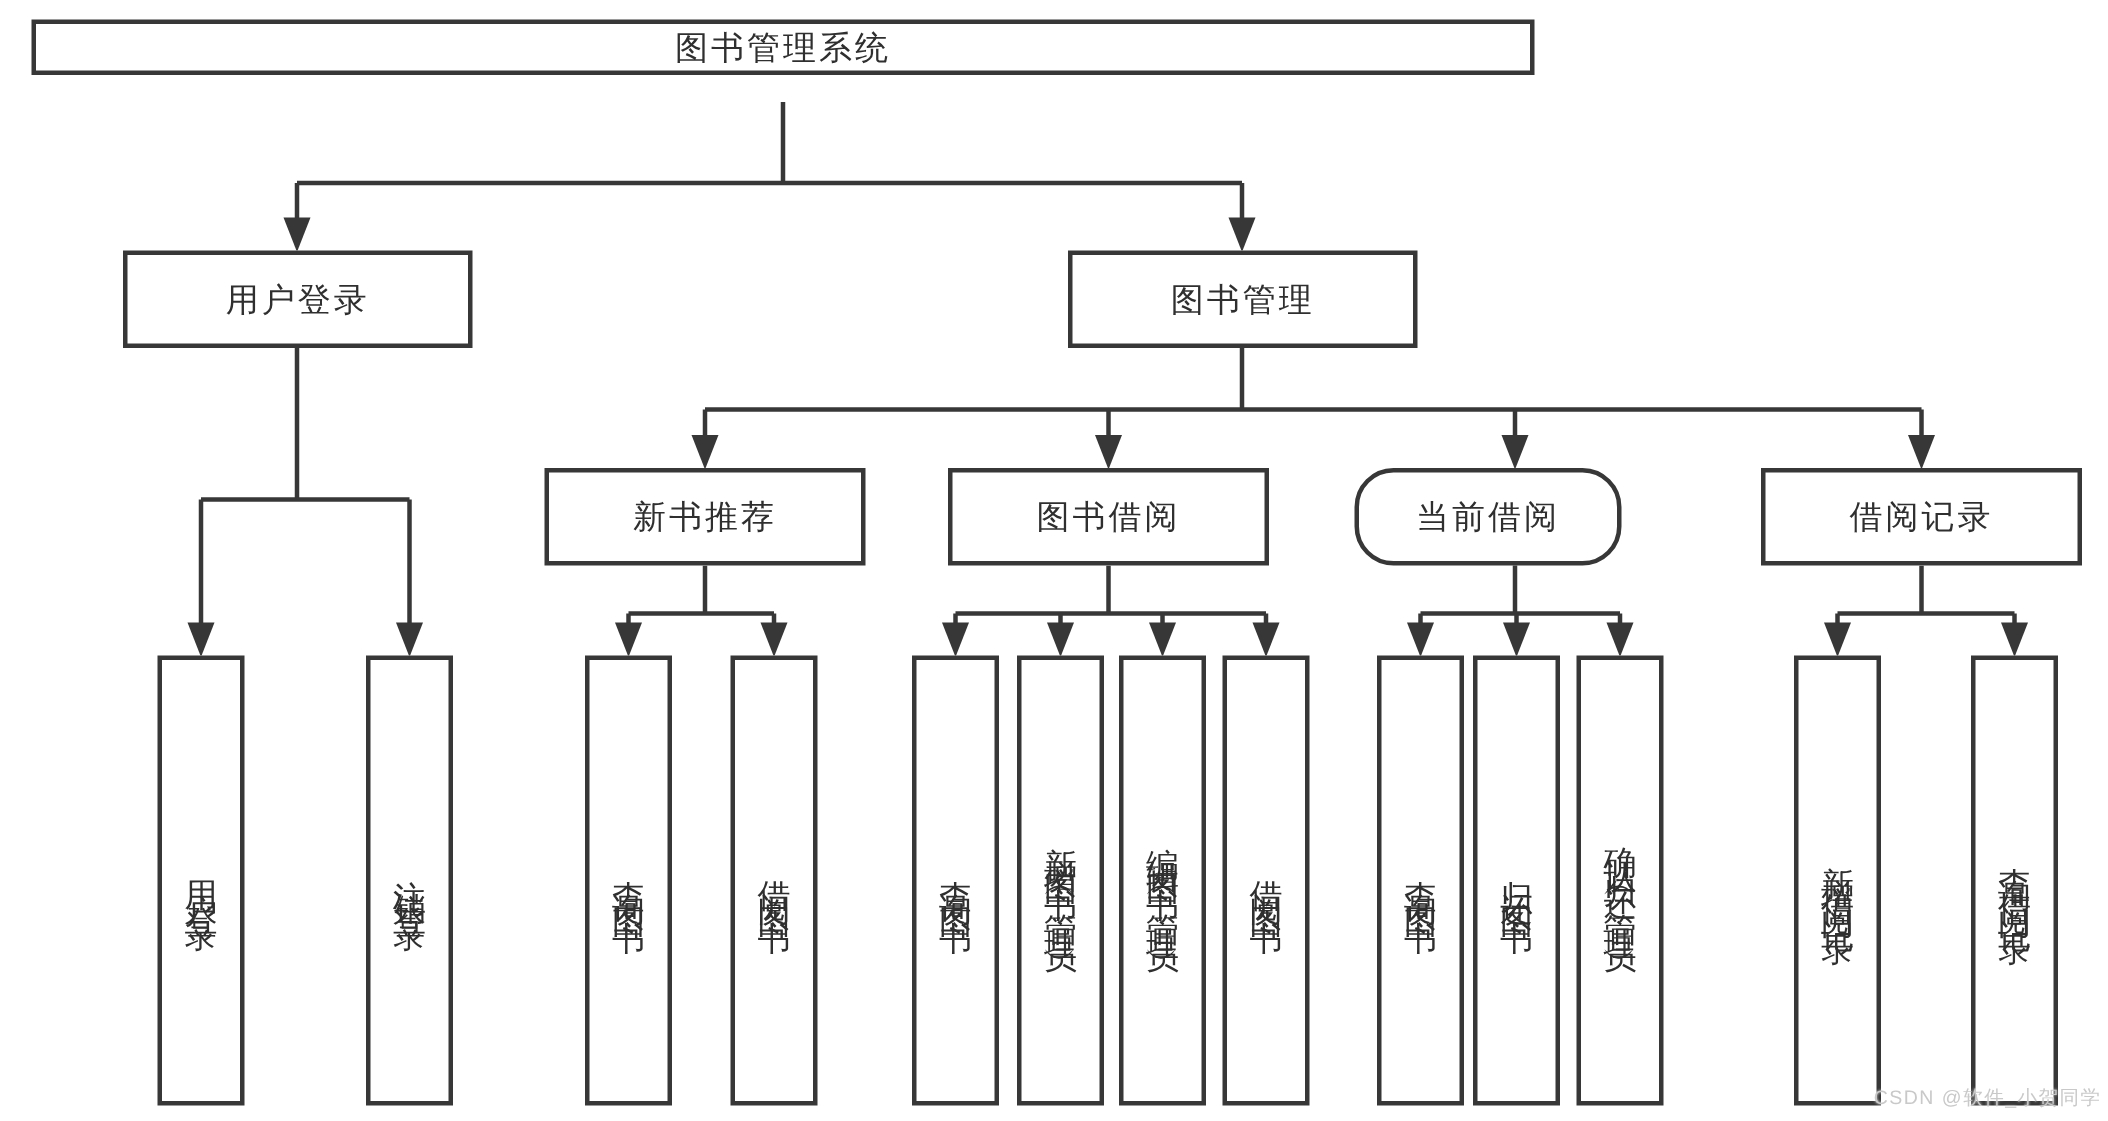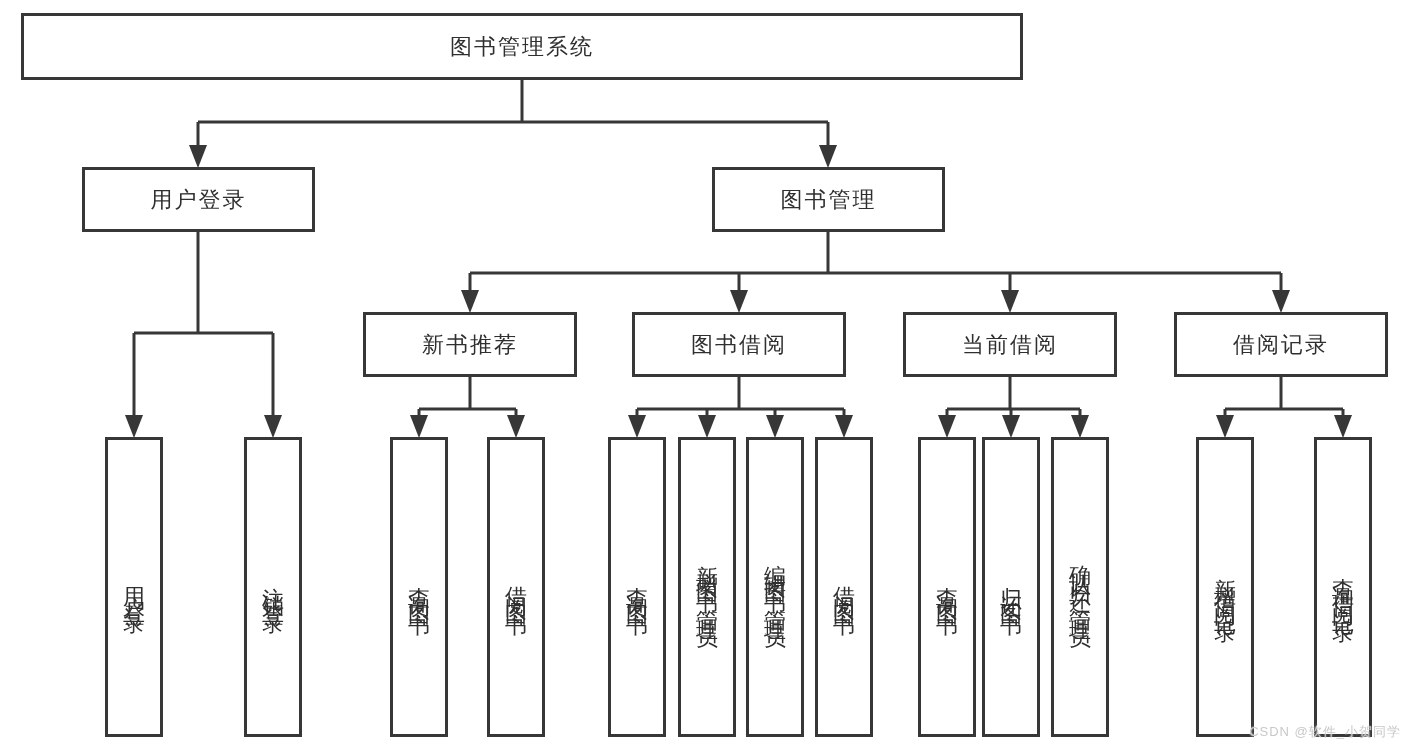--- a/index.html
+++ b/index.html
@@ -38,28 +38,28 @@
     white-space: nowrap;
   }
   .hbox { text-align: center; }
   .vbox {
     writing-mode: vertical-rl;
     font-size: 22px;
     letter-spacing: 9px;
     line-height: 1;
   }
   
-  .n-root   { left: 21px;  top: 13px;  width: 1002px; height: 67px; }
+  .n-root   { left: 21px;  top: 13px;  width: 1002px; height: 37px; }
   
   .n-login  { left: 82px;  top: 167px; width: 233px;  height: 65px; }
   .n-mgmt   { left: 712px; top: 167px; width: 233px;  height: 65px; }
   
   .n-rec    { left: 363px;  top: 312px; width: 214px; height: 65px; }
   .n-borrow { left: 632px;  top: 312px; width: 214px; height: 65px; }
-  .n-cur    { left: 903px;  top: 312px; width: 214px; height: 65px; }
+  .n-cur    { left: 903px;  top: 312px; width: 178px; height: 65px; border-radius: 26px; }
   .n-rec2   { left: 1174px; top: 312px; width: 214px; height: 65px; }
   
   .leaf { top: 437px; width: 58px; height: 300px; }
   .l-a1 { left: 105px; }
   .l-a2 { left: 244px; }
   .l-b1 { left: 390px; }
   .l-b2 { left: 487px; }
   .l-c1 { left: 608px; }
   .l-c2 { left: 678px; }
   .l-c3 { left: 746px; }

